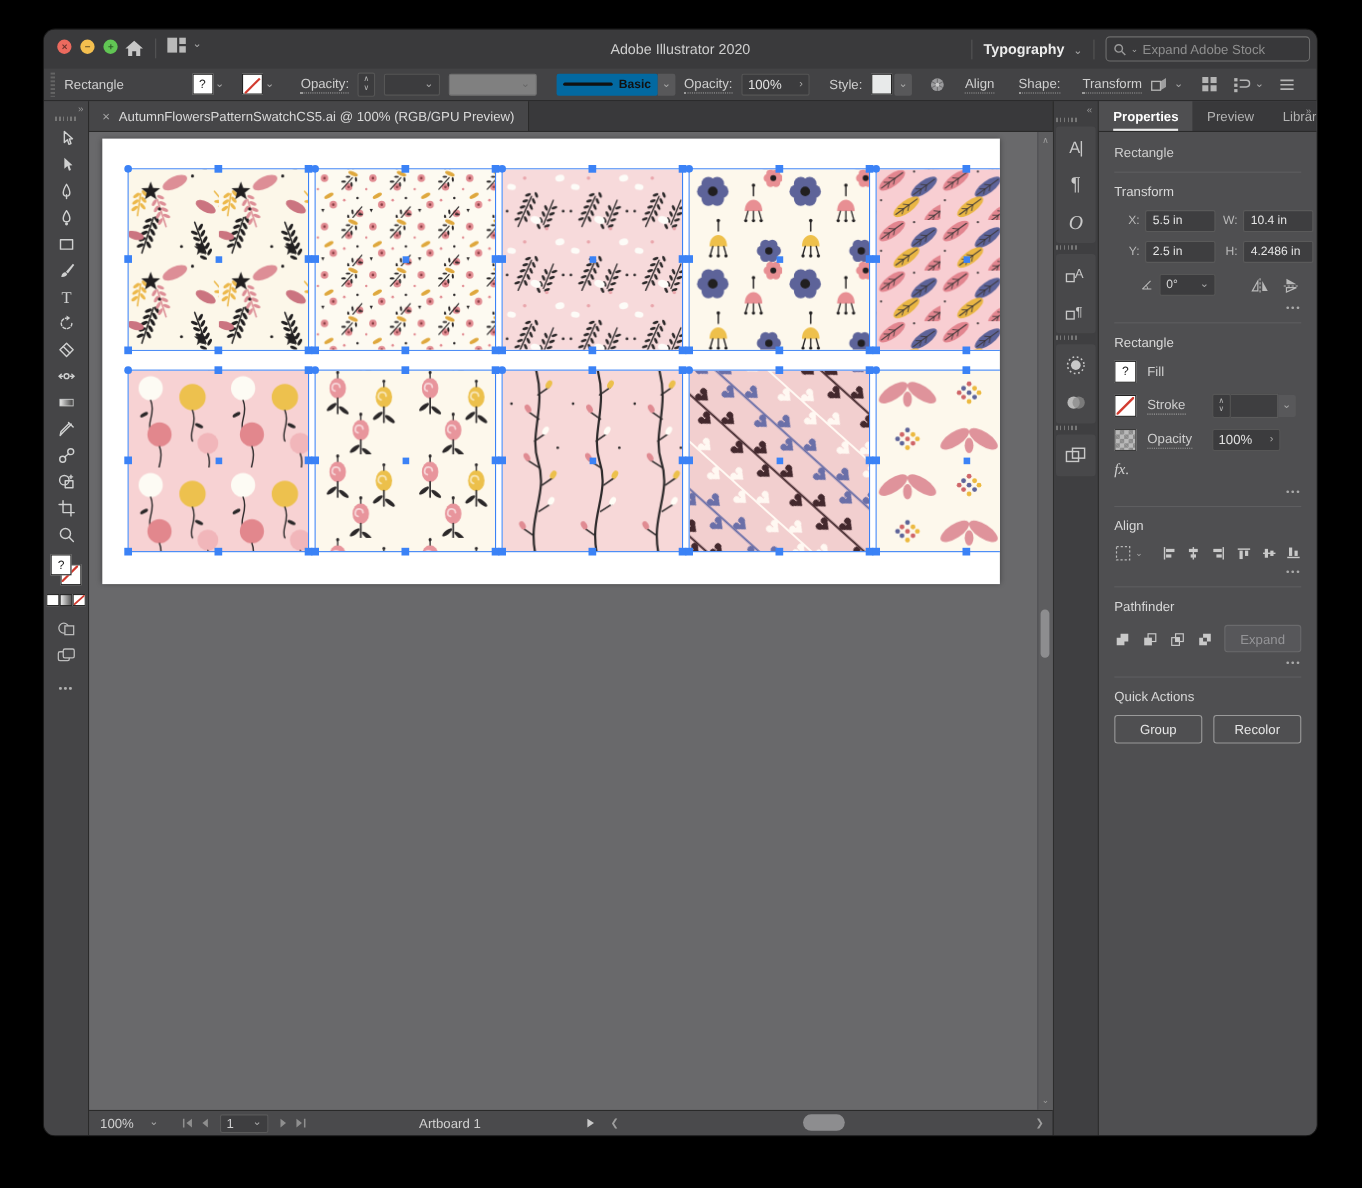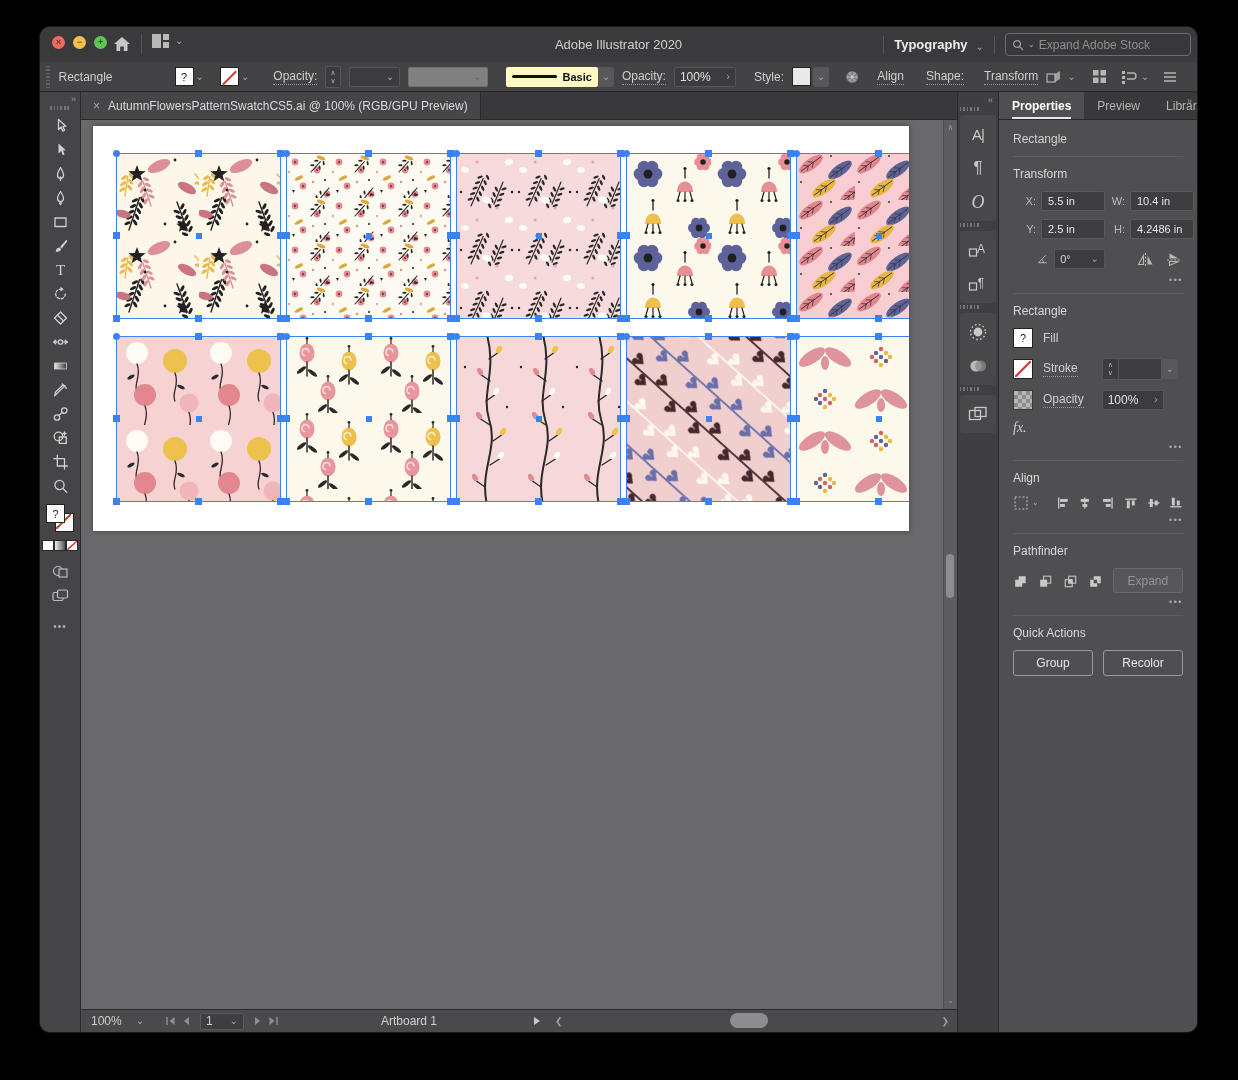--- a/index.html
+++ b/index.html
@@ -36,21 +36,21 @@
   .swatch-sm{width:17px;height:17px;background:#fff;border:1px solid #222;display:flex;align-items:center;justify-content:center;
              font-size:11px;color:#222;position:relative;}
   .slash:before{content:"";position:absolute;left:-1px;right:-1px;top:50%;height:2px;background:#d23b2f;transform:rotate(-45deg);}
   .dotted{border-bottom:1px dotted #9a9a9a;padding-bottom:1px;}
   .stepper{width:15px;height:20px;background:#3c3c3e;border:1px solid #565656;display:flex;flex-direction:column;
            align-items:center;justify-content:center;color:#b5b5b5;font-size:7px;line-height:1.1;border-radius:2px;}
   .dd{height:20px;background:#3c3c3e;border:1px solid #565656;border-radius:2px;display:flex;align-items:center;
       justify-content:space-between;padding:0 5px;color:#d6d6d6;box-sizing:border-box;}
   .dd-dis{height:20px;background:#8b8b8b;border:1px solid #777;border-radius:2px;display:flex;align-items:center;
           justify-content:flex-end;padding:0 5px;box-sizing:border-box;opacity:.85;}
-  .brushbox{width:92px;height:20px;background:#fef9c3;border-radius:2px;display:flex;align-items:center;gap:6px;
+  .brushbox{width:92px;height:20px;background:#0369a1;border-radius:2px;display:flex;align-items:center;gap:6px;
             padding:0 6px;box-sizing:border-box;}
   .brushline{flex:1;height:3px;background:#111;border-radius:2px;}
   .brushname{color:#111;font-size:11px;font-weight:bold;}
   .chevbox{width:16px;height:20px;background:#58585a;border-radius:0 2px 2px 0;display:flex;align-items:center;justify-content:center;}
   .field{height:20px;background:#3c3c3e;border:1px solid #565656;border-radius:2px;display:flex;align-items:center;
          justify-content:space-between;padding:0 5px;color:#e0e0e0;box-sizing:border-box;}
   .cb-spacer{flex:1;}
   .cb-icongrp{display:flex;align-items:center;gap:14px;margin-right:14px;}
 
   

